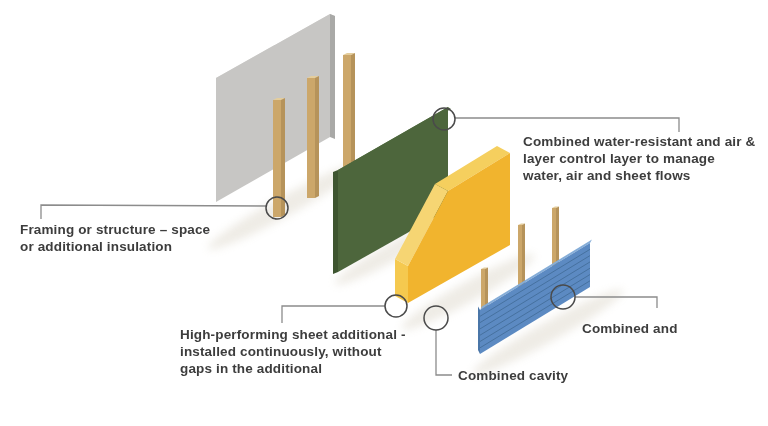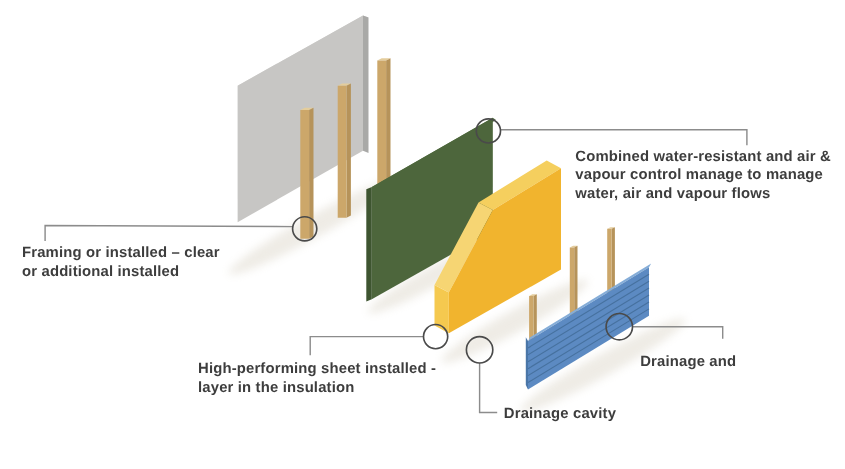--- a/index.html
+++ b/index.html
@@ -121,36 +121,37 @@
 
       <polyline stroke-width="1.3" points="436,330 436,375 452,375" stroke="#8C8C8C"></polyline>
       <circle stroke-width="1.5" cx="436" cy="318" r="12" stroke="#4A4A4A"></circle>
 
       <polyline stroke-width="1.3" points="575,297 657,297 657,308" stroke="#8C8C8C"></polyline>
       <circle stroke-width="1.5" cx="563" cy="297" r="12" stroke="#4A4A4A"></circle>
     </g>
   </svg>
 
   <div class="label" style="left:20px;top:221px">
-    <div>Framing or installed – clear</div>
-    <div>or additional installed</div>
+    <div>Framing or structure – space</div>
+    <div>or additional insulation</div>
   </div>
 
   <div class="label" style="left:523px;top:133px">
     <div>Combined water-resistant and air &amp;</div>
-    <div>vapour control manage to manage</div>
-    <div>water, air and vapour flows</div>
+    <div>layer control layer to manage</div>
+    <div>water, air and sheet flows</div>
   </div>
 
   <div class="label" style="left:180px;top:326px">
-    <div>High-performing sheet installed -</div>
-    <div>layer in the insulation</div>
+    <div>High-performing sheet additional -</div>
+    <div>installed continuously, without</div>
+    <div>gaps in the additional</div>
   </div>
 
   <div class="label" style="left:458px;top:367px">
-    <div>Drainage cavity</div>
+    <div>Combined cavity</div>
   </div>
 
   <div class="label" style="left:582px;top:320px">
-    <div>Drainage and</div>
+    <div>Combined and</div>
   </div>
 
 </div>
 
 </body></html>

